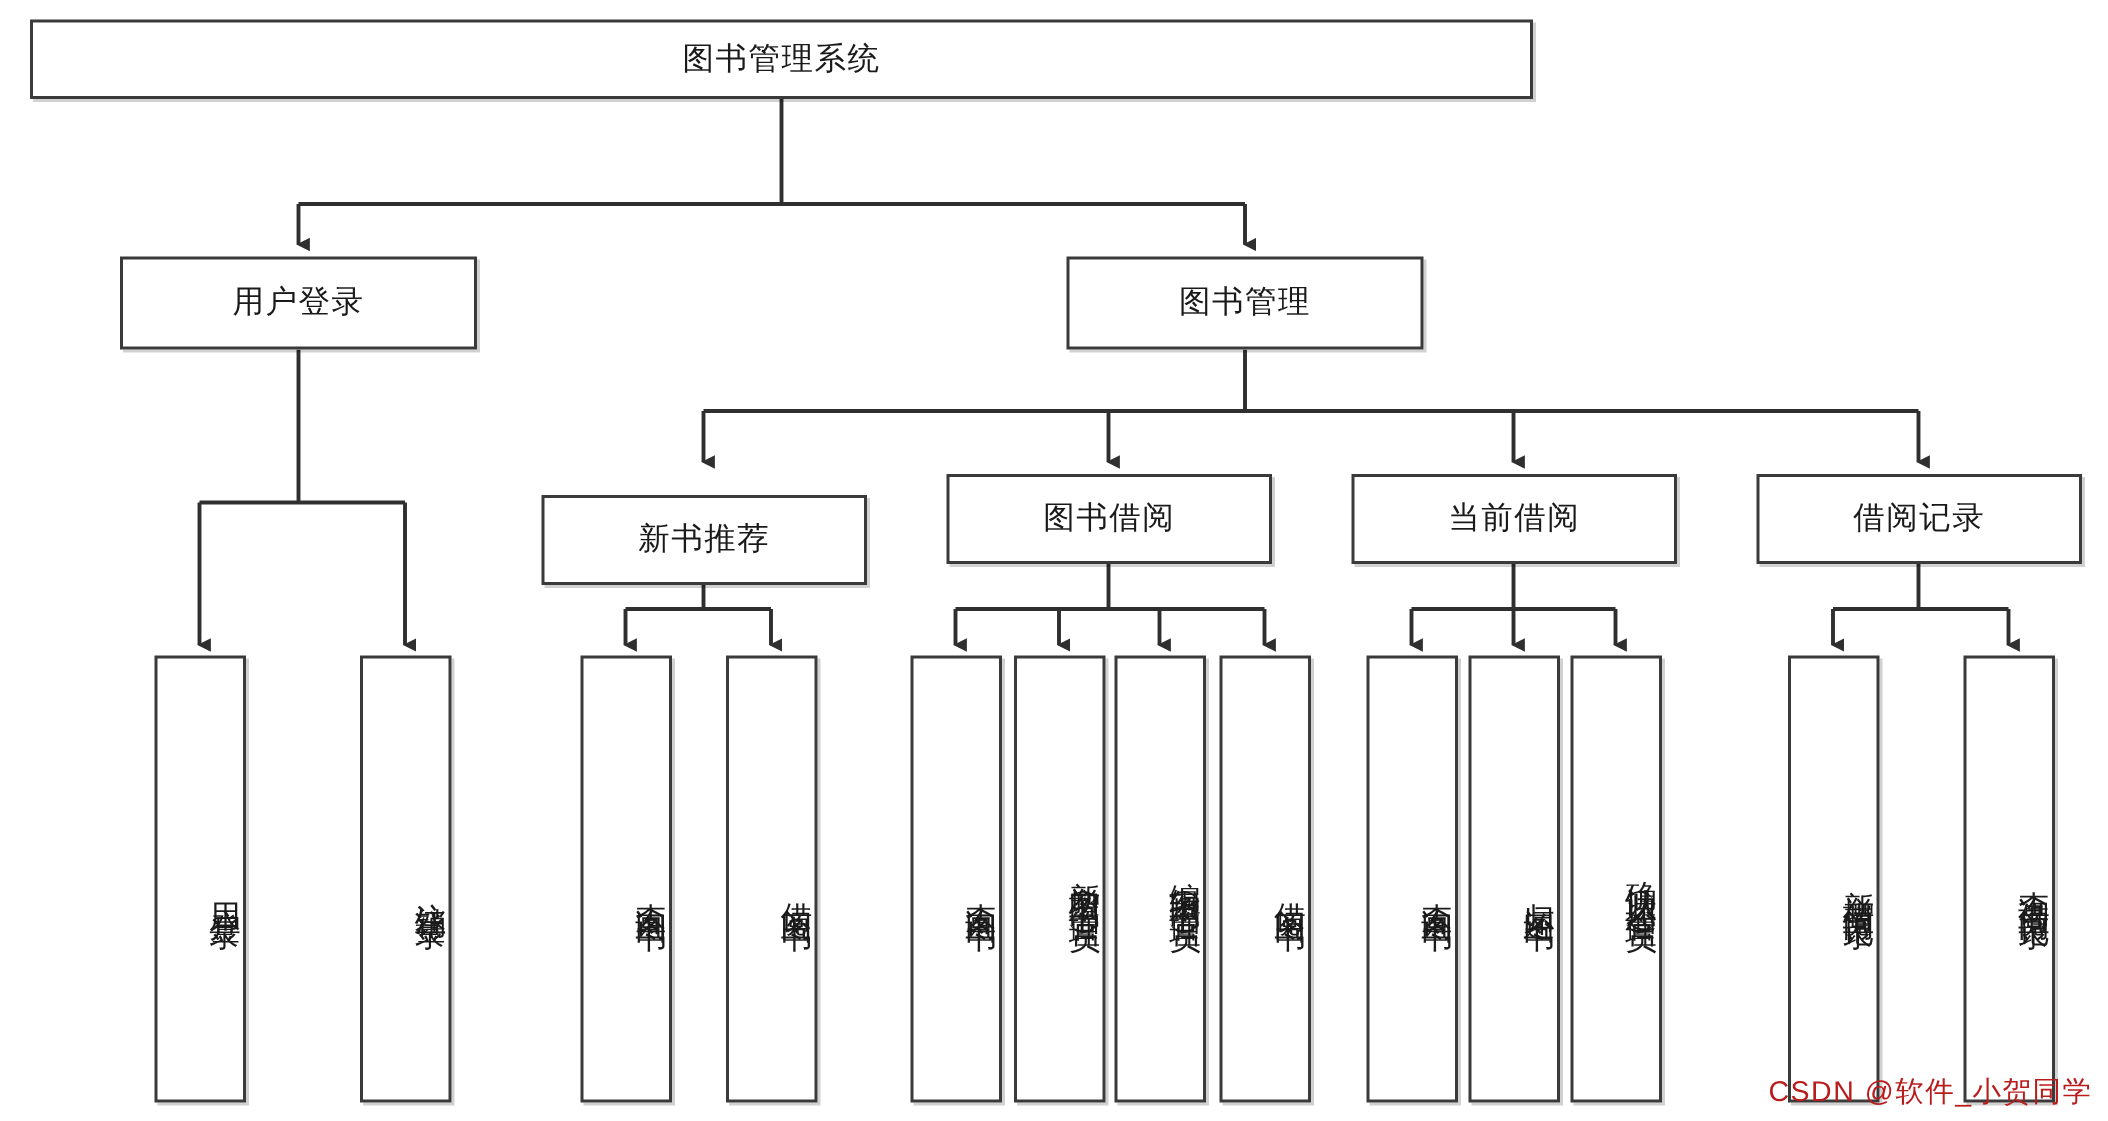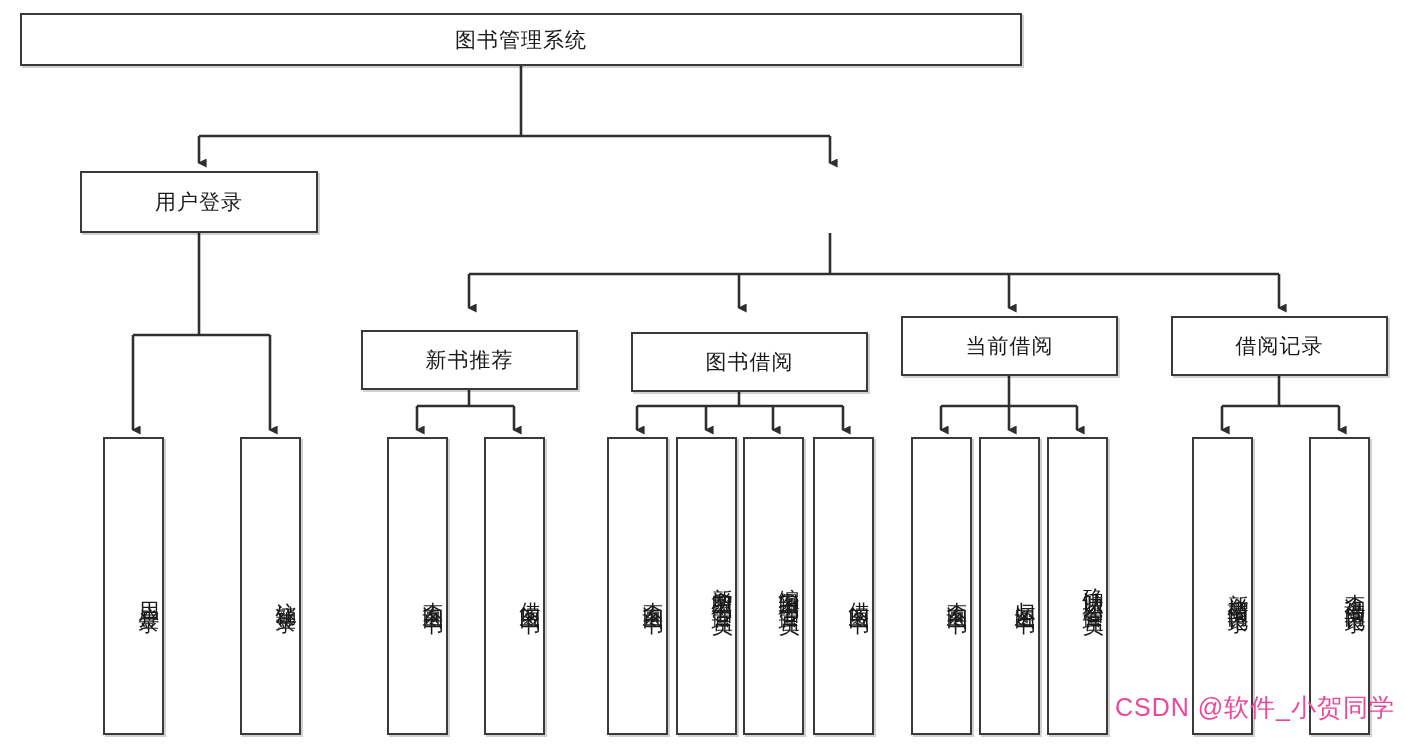--- a/index.html
+++ b/index.html
@@ -52,23 +52,23 @@
     padding-top: 14px;
     align-items: flex-start;
     justify-content: center;
   }
   .node.v.tall {
     padding-top: 6px;
   }
   .watermark {
     position: absolute;
     right: 10px;
-    bottom: 23px;
-    font-size: 25px;
-    color: #ec4899;
+    bottom: 6px;
+    font-size: 19px;
+    color: #b91c1c;
     letter-spacing: 1px;
     white-space: nowrap;
     z-index: 5;
     font-family: "Liberation Sans", "DejaVu Sans", sans-serif;
   }
 </style>
 </head>
 <body>
 
 <div id="canvas">
@@ -119,23 +119,24 @@
       <path d="M1279,376 L1279,406"></path>
       <path d="M1222,406 L1339,406"></path>
       <path d="M1222,406 L1222,430" marker-end="url(#arrow)"></path>
       <path d="M1339,406 L1339,430" marker-end="url(#arrow)"></path>
     </g>
   </svg>
 
   <div class="node h" style="left:20px; top:13px; width:1002px; height:53px;">图书管理系统</div>
 
   <div class="node h" style="left:80px; top:171px; width:238px; height:62px;">用户登录</div>
+  <div class="node h" style="left:711px; top:171px; width:238px; height:62px;">图书管理</div>
 
   <div class="node h" style="left:361px; top:316px; width:217px; height:60px;margin-top:14px;">新书推荐</div>
-  <div class="node h" style="left:631px; top:332px; width:237px; height:60px;">图书借阅</div>
+  <div class="node h" style="left:631px; top:316px; width:217px; height:60px;">图书借阅</div>
   <div class="node h" style="left:1171px; top:316px; width:217px; height:60px;">借阅记录</div>
   <div class="node h" style="left:901px; top:316px; width:217px; height:60px;">当前借阅</div>
 
   <div class="node v" style="left:103px; top:437px; width:61px; height:298px;">用户登录</div>
   <div class="node v" style="left:240px; top:437px; width:61px; height:298px;">注销登录</div>
 
   <div class="node v" style="left:387px; top:437px; width:61px; height:298px;">查询图书</div>
   <div class="node v" style="left:484px; top:437px; width:61px; height:298px;">借阅图书</div>
 
   <div class="node v" style="left:607px; top:437px; width:61px; height:298px;">查询图书</div>

